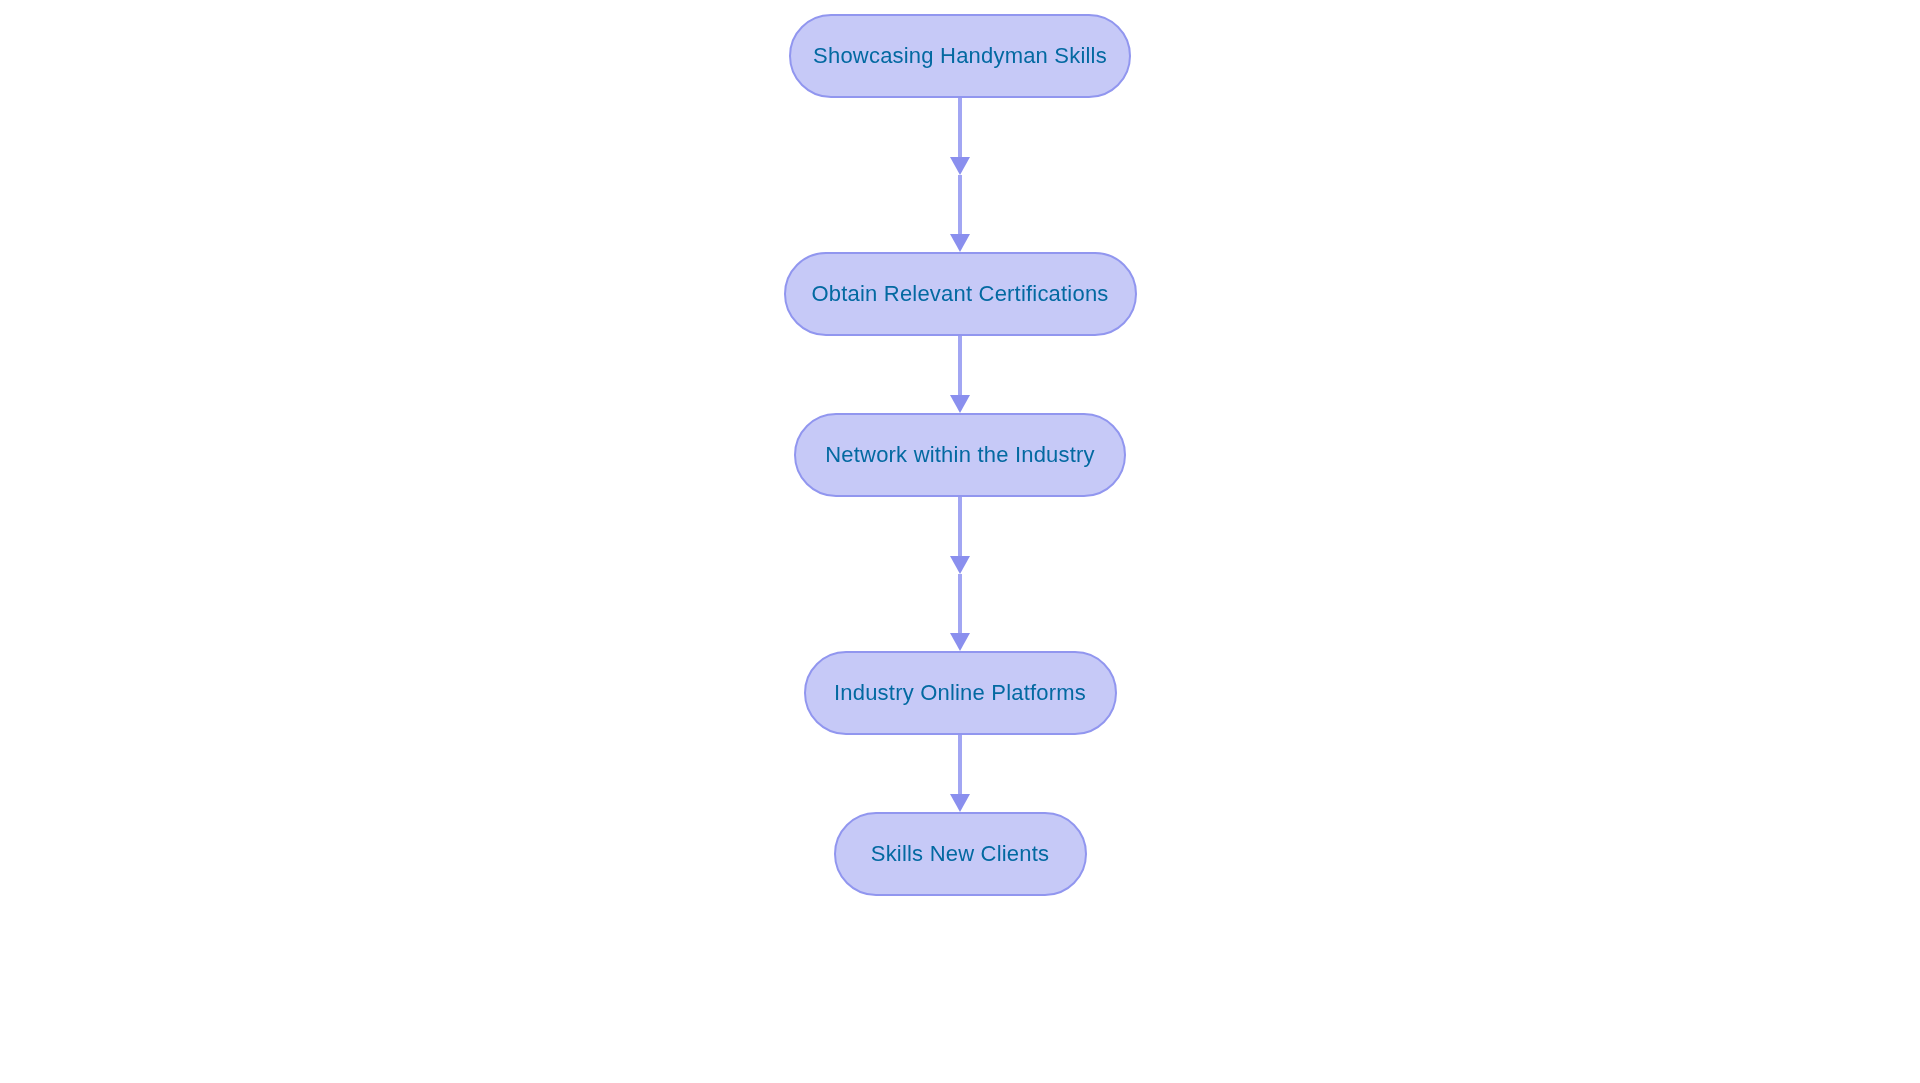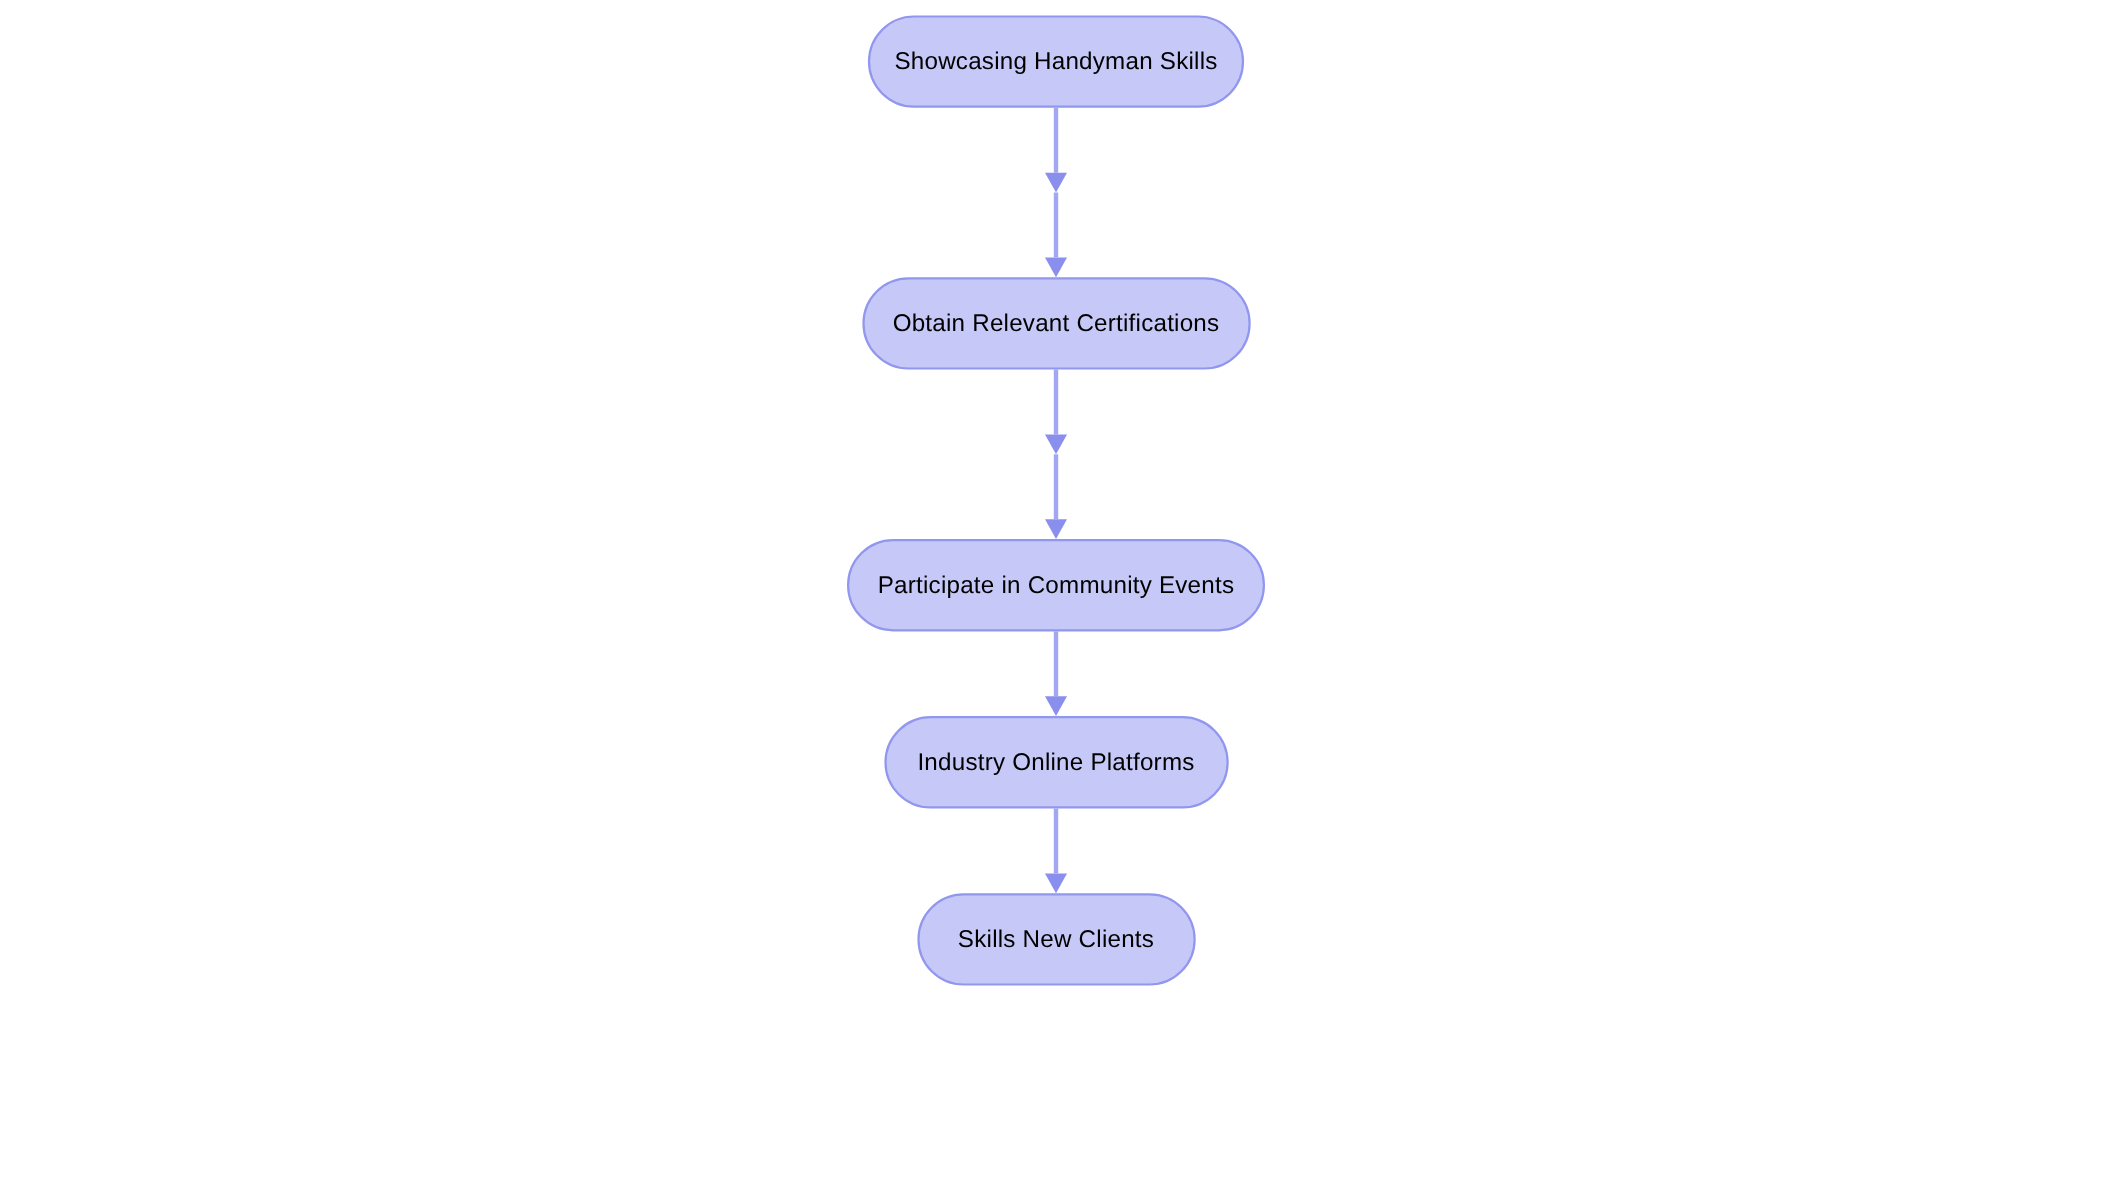--- a/index.html
+++ b/index.html
@@ -25,21 +25,21 @@
     height: 84px;
     border-radius: 42px;
     background: #c6c9f7;
     border: 2px solid #9196ef;
     display: flex;
     align-items: center;
     justify-content: center;
     box-sizing: border-box;
   }
   .node .label {
-    color: #000000;
+    color: #0369a1;
     font-size: 22px;
     letter-spacing: 0.2px;
     white-space: nowrap;
   }
   .arrow {
     flex: 0 0 auto;
     height: 77px;
     width: 22px;
     display: flex;
     flex-direction: column;
@@ -87,29 +87,29 @@
 
   <div class="node w3">
     <span class="label">Obtain Relevant Certifications</span>
   </div>
 
   <div class="arrow">
     <div class="stem"></div>
     <div class="head"></div>
   </div>
 
+  <div class="node w4">
+    <span class="label">Network within the Industry</span>
+  </div>
 
   <div class="arrow">
     <div class="stem"></div>
     <div class="head"></div>
   </div>
 
-  <div class="node w5">
-    <span class="label">Participate in Community Events</span>
-  </div>
 
   <div class="arrow">
     <div class="stem"></div>
     <div class="head"></div>
   </div>
 
   <div class="node w6">
     <span class="label">Industry Online Platforms</span>
   </div>
 

